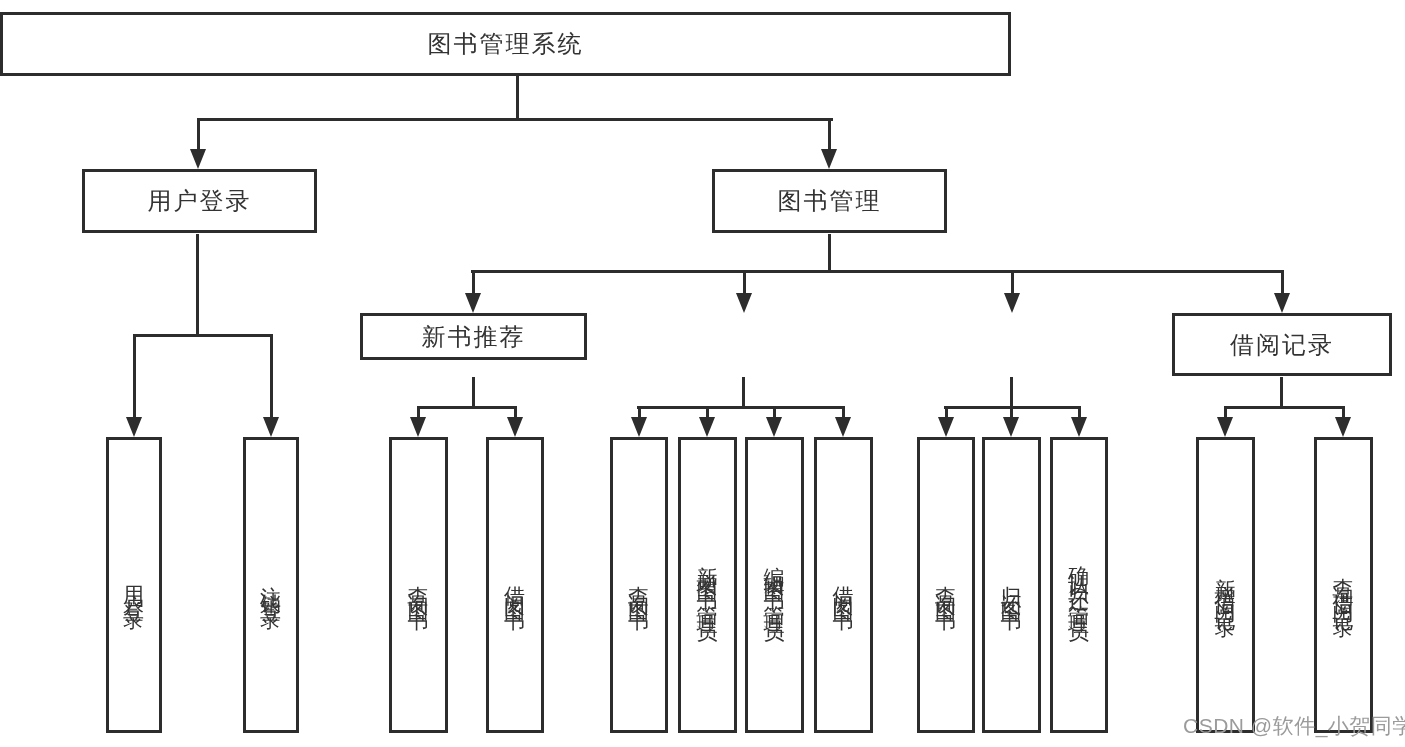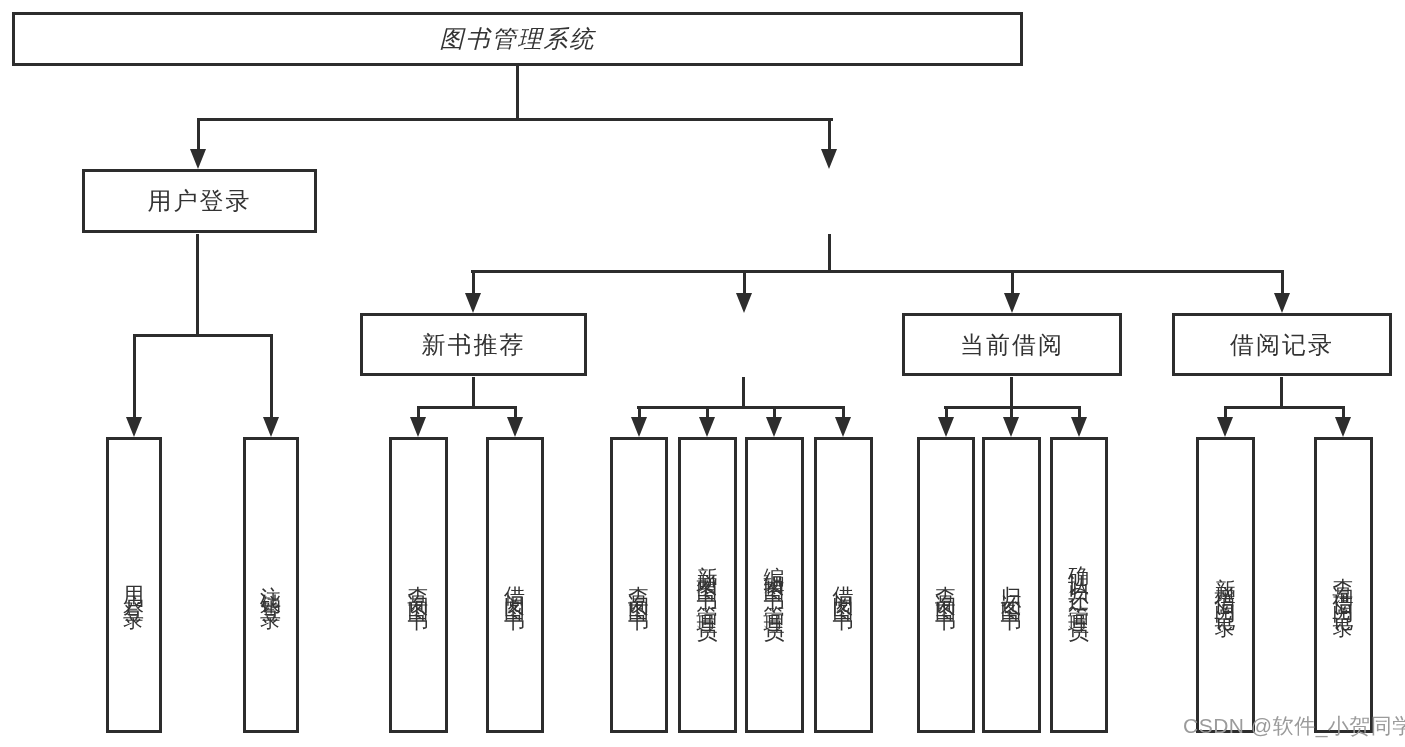--- a/index.html
+++ b/index.html
@@ -34,25 +34,25 @@
   }
   .vnode span{
     writing-mode:vertical-rl;
     text-orientation:mixed;
     font-size:21px;
     letter-spacing:8px;
     line-height:1;
     white-space:nowrap;
   }
   
-  #n-root          {left:12px;  top:12px;  width:1011px; height:54px;font-style:italic;}
+  #n-root          {left:0;  top:12px;  width:1011px; height:64px;}
   #n-user-login    {left:82px;  top:169px; width:235px;  height:64px;}
   #n-book-mgmt     {left:712px; top:169px; width:235px;  height:64px;}
   
-  #n-new-book-rec  {left:360px; top:313px; width:227px;  height:63px;}
+  #n-new-book-rec  {left:360px; top:313px; width:227px;  height:47px;}
   #n-book-borrow   {left:630px; top:313px; width:228px;  height:63px;}
   #n-current-borrow{left:902px; top:313px; width:220px;  height:63px;}
   #n-borrow-records{left:1172px;top:313px; width:220px;  height:63px;}
   
   .leaf{top:437px;height:296px;}
   #n-login     {left:106px; width:56px;}
   #n-logout    {left:243px; width:56px;}
   #n-rec-query {left:389px; width:59px;}
   #n-rec-borrow{left:486px; width:58px;}
   #n-bb-query  {left:610px; width:58px;}
@@ -220,27 +220,27 @@
       <div class="shaft"></div>
       <div class="head"></div>
     </div>
 
   <div class="node hnode" id="n-root">
       <span>图书管理系统</span>
     </div>
   <div class="node hnode" id="n-user-login">
       <span>用户登录</span>
     </div>
+  <div class="node hnode" id="n-book-mgmt">
+      <span>图书管理</span>
+    </div>
 
   <div class="node hnode" id="n-new-book-rec">
       <span>新书推荐</span>
     </div>
-  <div class="node hnode" id="n-current-borrow">
-      <span>当前借阅</span>
-    </div>
   <div class="node hnode" id="n-borrow-records">
       <span>借阅记录</span>
     </div>
 
   <div class="node vnode leaf" id="n-login">
       <span>用户登录</span>
     </div>
   <div class="node vnode leaf" id="n-logout">
       <span>注销登录</span>
     </div>

